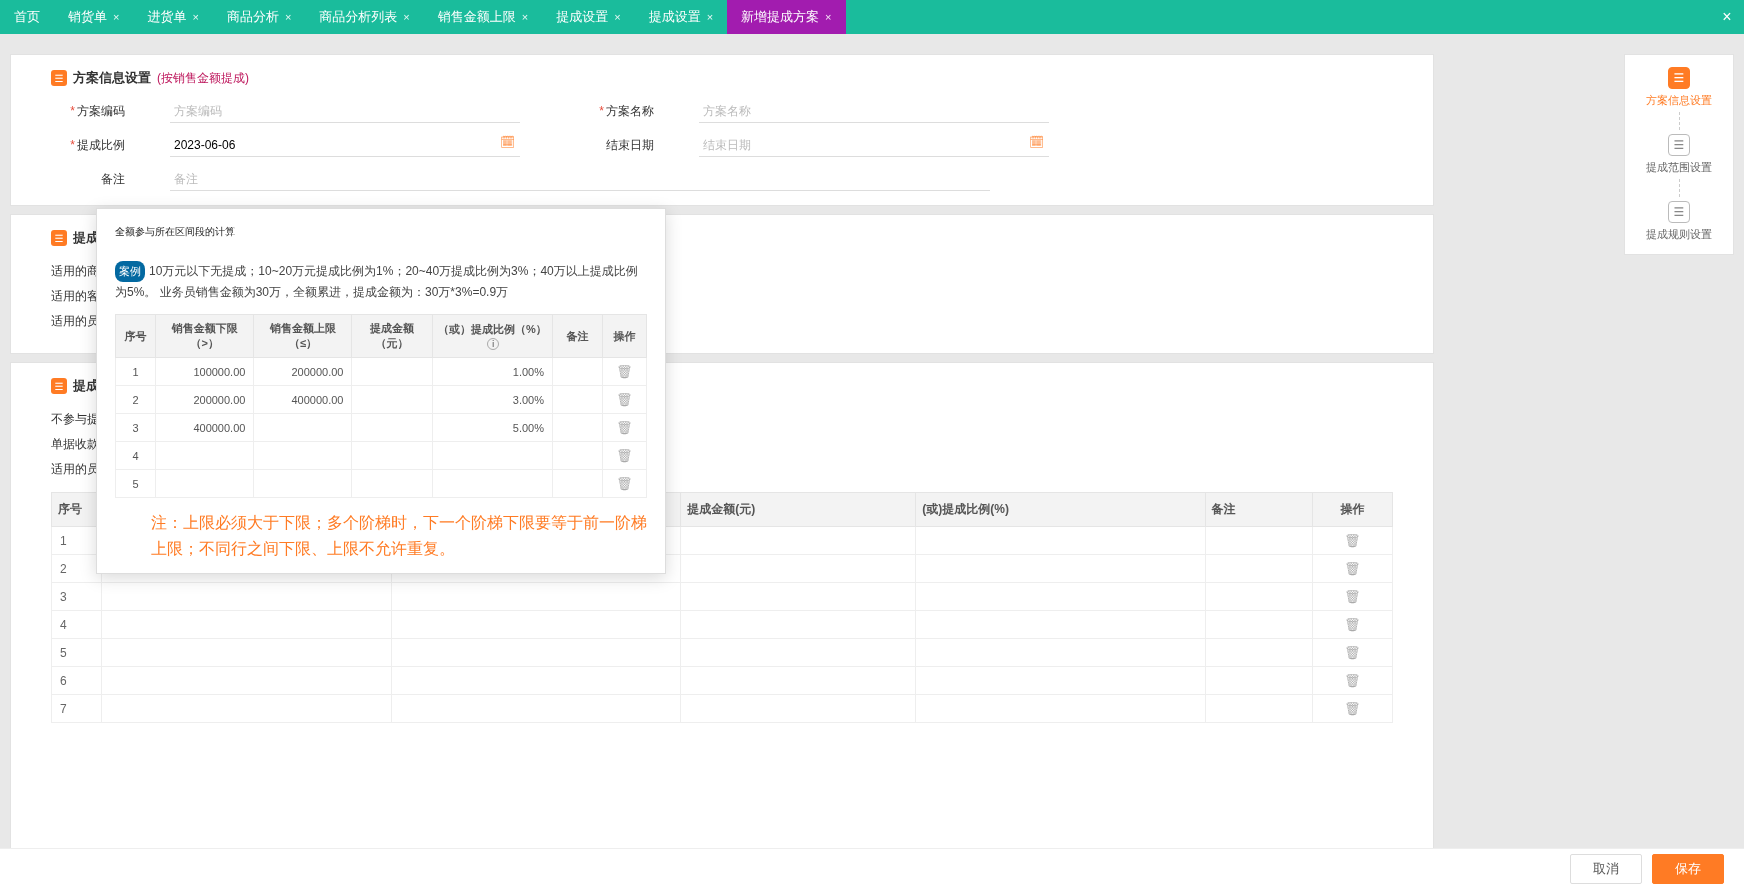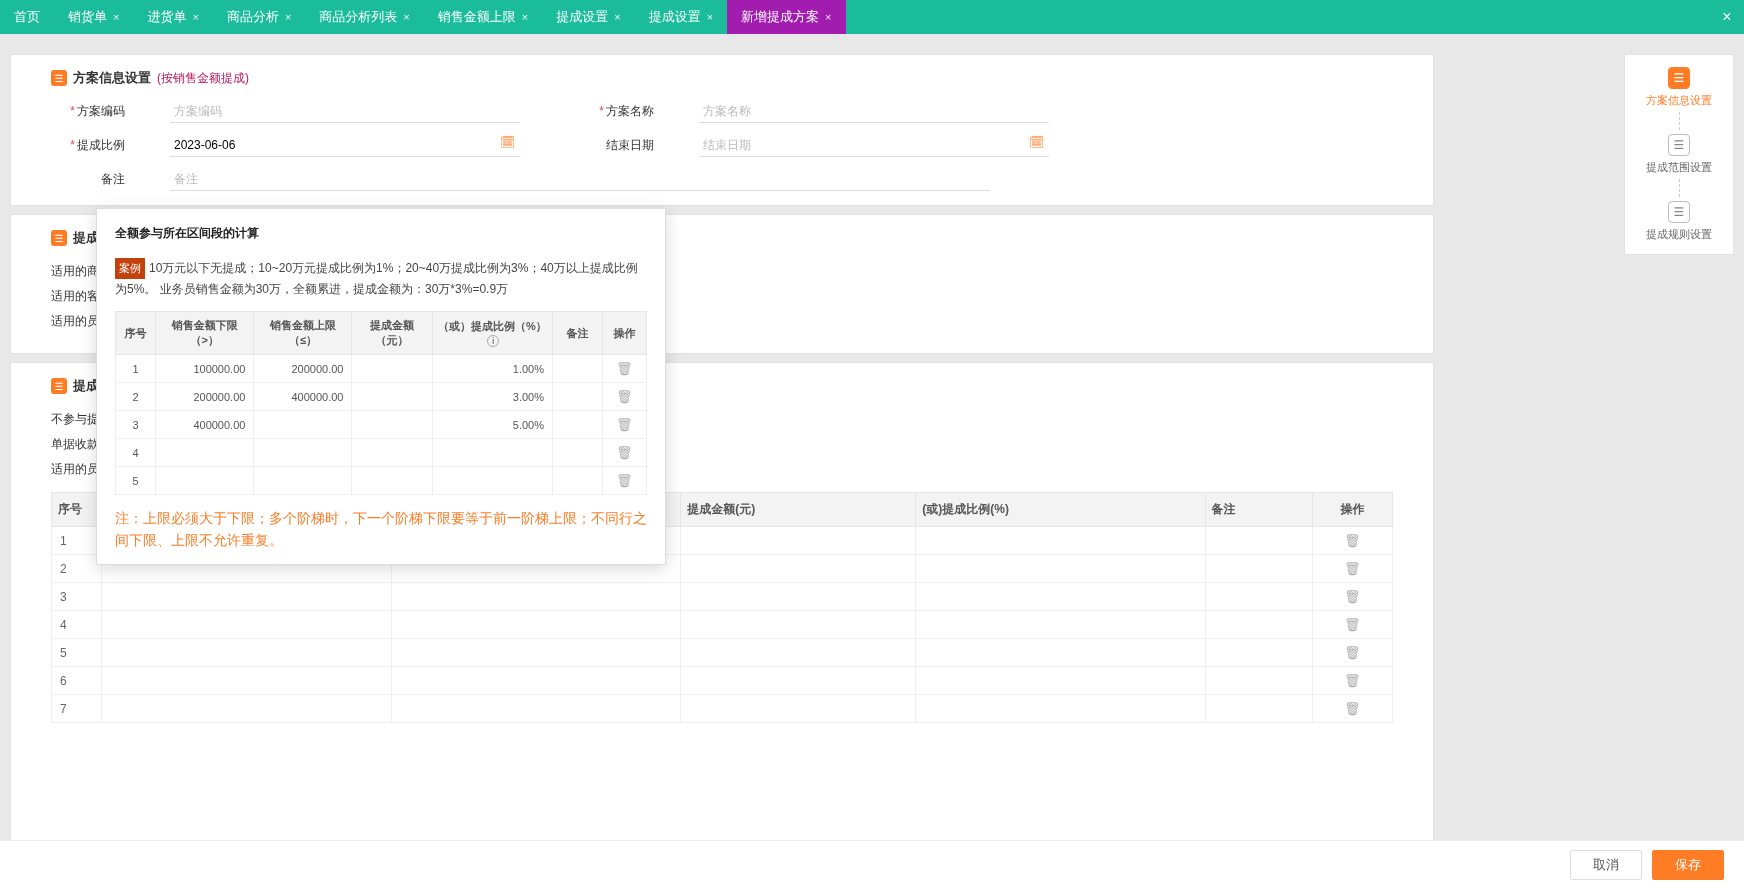--- a/index.html
+++ b/index.html
@@ -80,59 +80,59 @@
     }
     .big-table th.op, .big-table td.op { text-align: center; width: 80px; }
     .trash { color: #aaa; font-size: 13px; cursor: pointer; }
 
     
     .popup {
       position: absolute; left: 96px; top: 208px; width: 570px; background: #fff;
       border: 1px solid #ddd; box-shadow: 0 4px 16px rgba(0,0,0,0.15); padding: 16px 18px 12px;
       z-index: 40;
     }
-    .popup-title { font-size: 12px; font-weight: 700; margin-bottom: 16px; color: #222; }
+    .popup-title { font-size: 10px; font-weight: 400; margin-bottom: 22px; color: #222; }
     .popup-desc { font-size: 12px; color: #444; line-height: 1.7; }
     .badge {
-      display: inline-block; background: #c2410c; color: #fff; font-size: 11px; padding: 1px 4px;
-      border-radius: 0; margin-right: 4px;
+      display: inline-block; background: #0369a1; color: #fff; font-size: 11px; padding: 1px 4px;
+      border-radius: 8px; margin-right: 4px;
     }
     .popup-table { width: 100%; border-collapse: collapse; margin-top: 12px; }
     .popup-table th {
       background: #f3f3f3; font-weight: 600; font-size: 11px; padding: 6px 4px; border: 1px solid #e5e5e5; color: #555;
       text-align: center;
     }
     .popup-table td {
       font-size: 11px; padding: 6px 4px; border: 1px solid #eee; text-align: center; color: #555;
     }
     .popup-table td.num-right { text-align: right; padding-right: 8px; }
     .info-circle {
       display: inline-block; width: 12px; height: 12px; border-radius: 50%; border: 1px solid #aaa;
       font-size: 9px; line-height: 11px; text-align: center; color: #888; margin-left: 2px;
     }
-    .popup-note { font-size: 14px; color: #ff7b24; margin-top: 12px; line-height: 1.6; }
+    .popup-note { font-size: 16px; color: #ff7b24; margin-top: 12px; line-height: 1.6; margin-left: 36px; }
 
     
     .side-nav {
       position: absolute; right: 10px; top: 54px; width: 110px; background: #fff; border: 1px solid #e2e2e2;
       padding: 12px 4px; display: flex; flex-direction: column; align-items: center; gap: 0;
     }
     .side-item { display: flex; flex-direction: column; align-items: center; gap: 4px; cursor: pointer; }
     .side-icon {
       width: 22px; height: 22px; border-radius: 4px; border: 1px solid #bbb;
       display: flex; align-items: center; justify-content: center; font-size: 12px; color: #888;
     }
     .side-item.active .side-icon { background: #ff7b24; border-color: #ff7b24; color: #fff; }
     .side-item.active .side-label { color: #ff7b24; }
     .side-label { font-size: 11px; color: #666; }
     .side-sep { width: 1px; height: 18px; border-left: 1px dashed #ccc; margin: 4px 0; }
 
     
     .footer {
-      position: absolute; left: 0; right: 0; bottom: 0; height: 48px; background: #fff;
+      position: absolute; left: 0; right: 0; bottom: 0; height: 40px; background: #fff;
       border-top: 1px solid #eee; display: flex; justify-content: flex-end; align-items: center; gap: 10px; padding-right: 20px;
     }
     .btn {
       height: 30px; padding: 0 22px; border-radius: 2px; font-size: 13px; cursor: pointer; display: inline-flex;
       align-items: center; border: 1px solid #ddd; background: #fff; color: #555;
     }
     .btn.primary { background: #ff7b24; color: #fff; border-color: #ff7b24; }
 
     .th-num { width: 50px; text-align: center; }
   </style>

